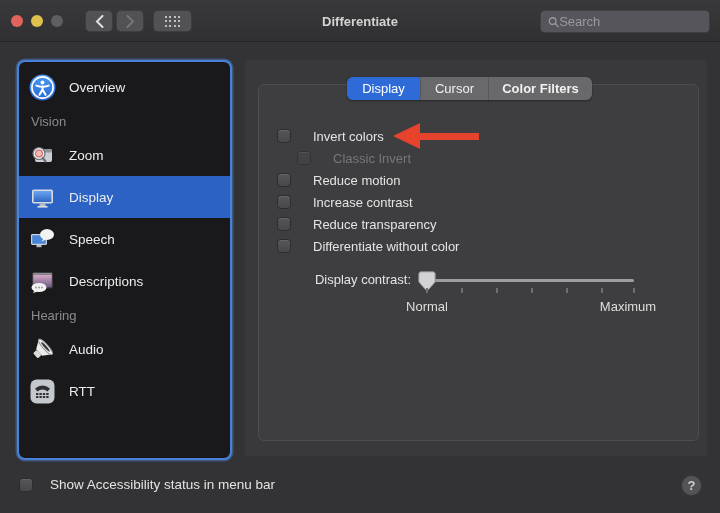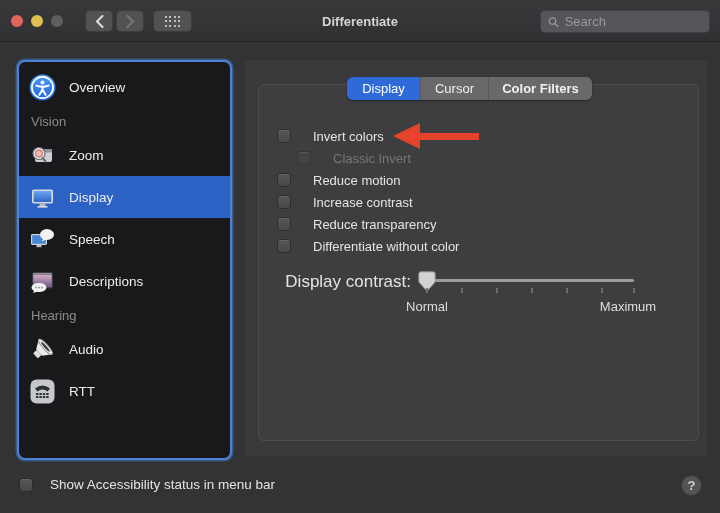--- a/index.html
+++ b/index.html
@@ -37,21 +37,21 @@
   .dotgrid i { background:#e3e3e3; border-radius:50%; }
 
   .win-title {
     position:absolute; top:0; left:0; right:0; height:42px;
     display:flex; align-items:center; justify-content:center;
     font-size:13px; font-weight:bold; color:#d4d4d4; pointer-events:none;
   }
   .searchfield {
     position:absolute; left:540px; top:10px; width:170px; height:23px;
     background:#55555b; border:1px solid rgba(0,0,0,.25); border-radius:5px;
-    display:flex; align-items:center; padding:0 7px; gap:6px;
+    display:flex; align-items:center; padding:0 7px; gap:0;
   }
   .searchfield input {
     background:transparent; border:none; outline:none; width:100%;
     font-size:13px; color:#e8e8e8; font-family:inherit;
   }
   .searchfield input::placeholder { color:#9b9b9b; }
 
   
   .sidebar {
     position:absolute; left:17px; top:60px; width:215px; height:400px;
@@ -119,21 +119,21 @@
     border-top:13px solid transparent; border-bottom:13px solid transparent;
     border-right:27px solid #e5432b;
   }
   .arrow .shaft {
     position:absolute; left:25px; top:9.5px; width:61px; height:7px; background:#e5432b;
   }
 
   
   .contrast-label {
     position:absolute; left:0; top:187px; width:152px; text-align:right;
-    font-size:17px; color:#e4e4e4;
+    font-size:13px; color:#e4e4e4;
   }
   .slider-track {
     position:absolute; left:160px; top:194px; width:215px; height:3px;
     background:#9d9d9f; border-radius:2px;
   }
   .slider-thumb { position:absolute; left:159px; top:186px; width:18px; height:21px; }
   .tick { position:absolute; top:203px; width:1.5px; height:5px; background:#6e6e70; }
   .slider-min-label, .slider-max-label {
     position:absolute; top:214px; width:90px; font-size:13px; color:#dedede;
   }

